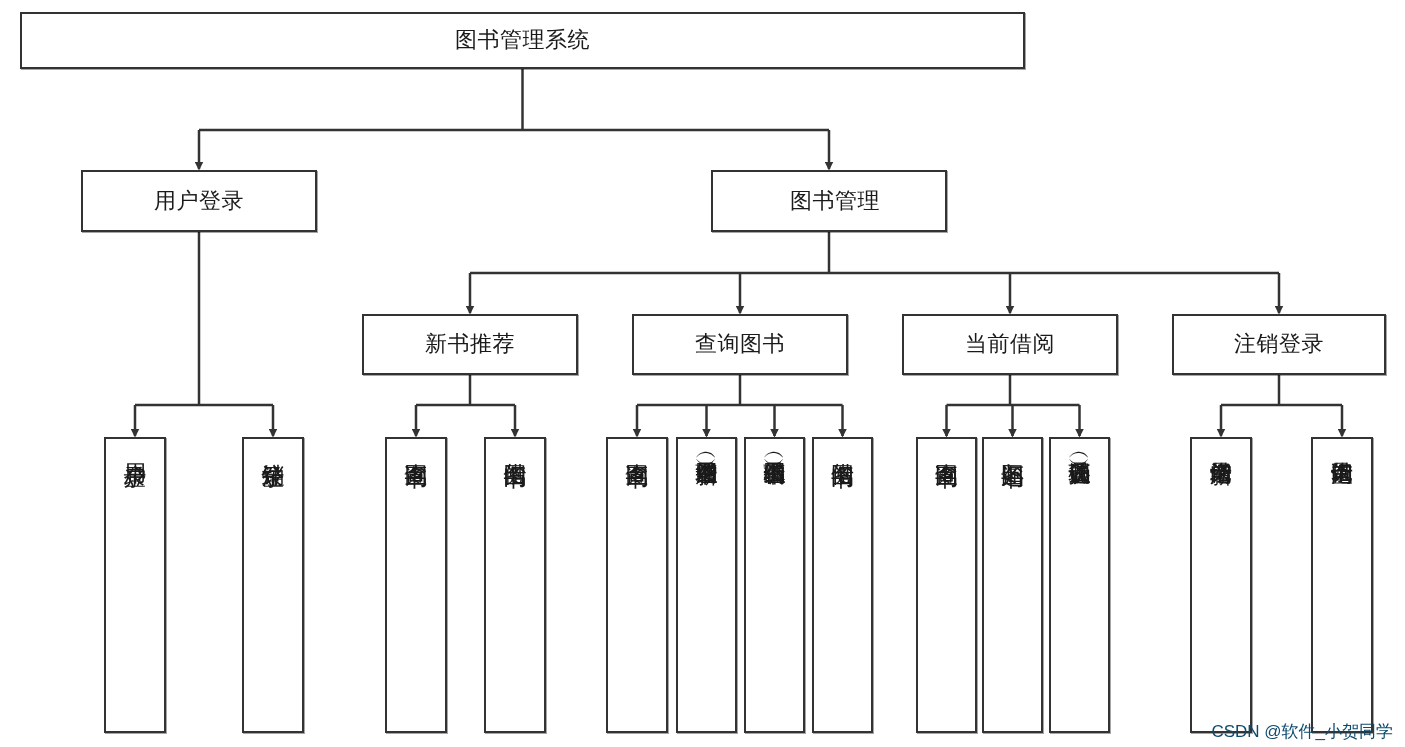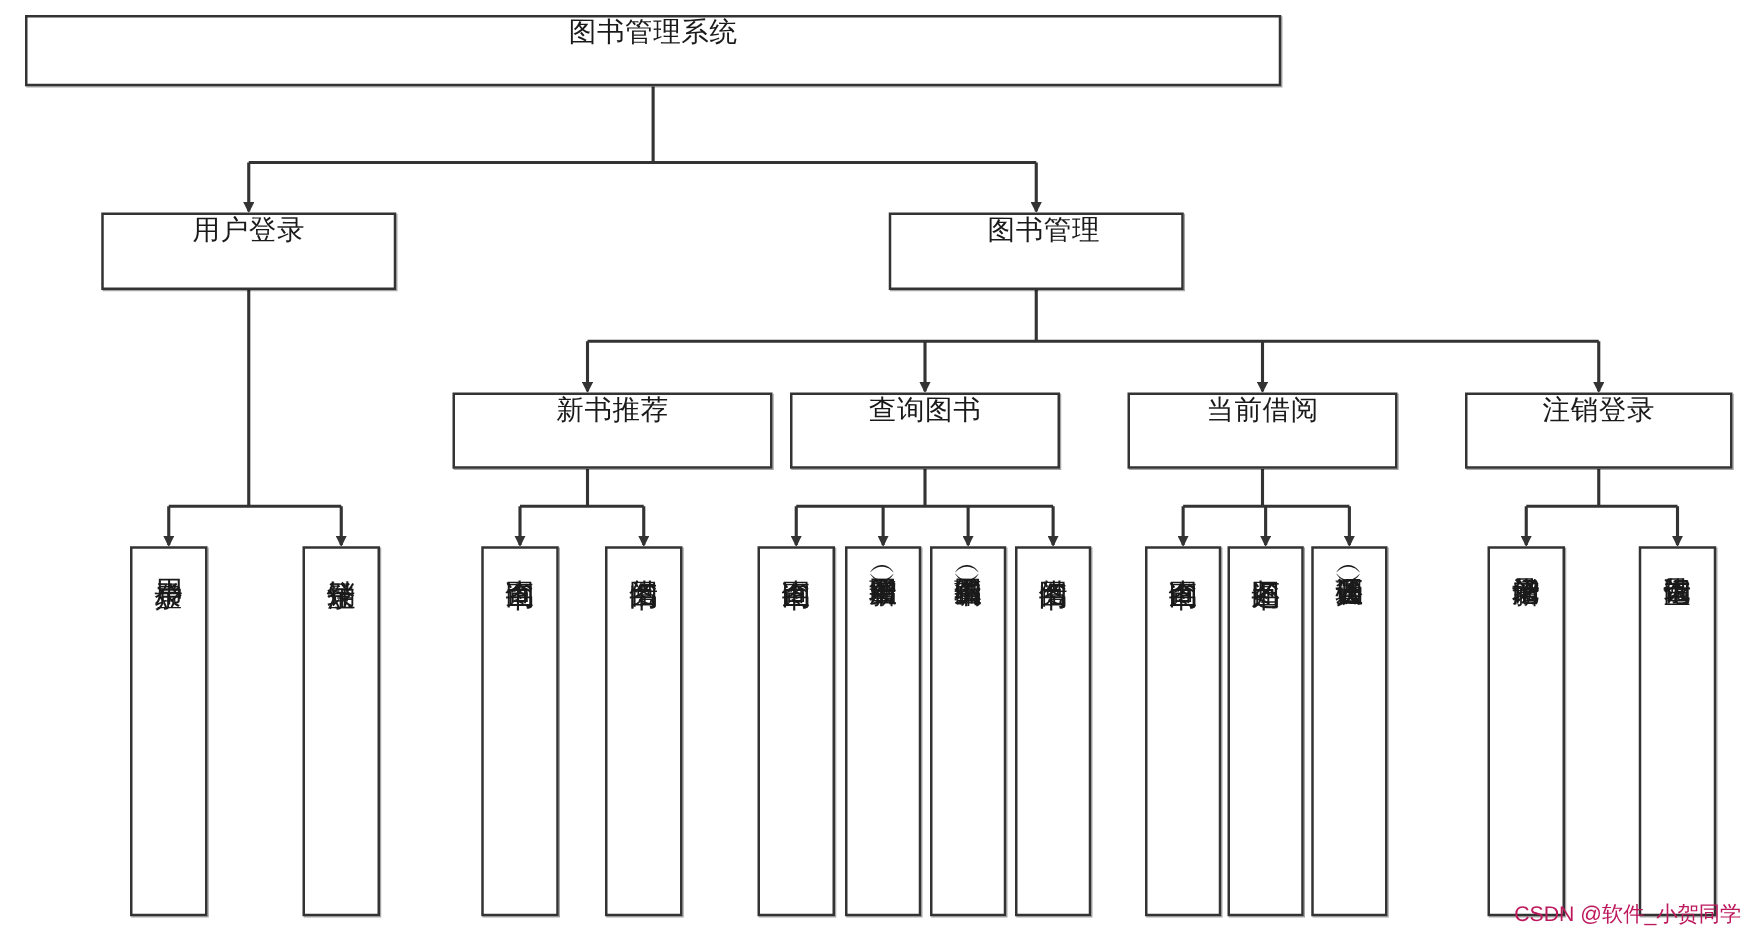--- a/index.html
+++ b/index.html
@@ -19,20 +19,21 @@
     width: 1405px;
     height: 747px;
   }
   .node {
     position: absolute;
     box-sizing: border-box;
     background: #ffffff;
     border: 2.5px solid #333333;
     box-shadow: 1px 1px 0 rgba(0,0,0,0.35);
     display: flex;
+    align-items: center;
     justify-content: center;
     color: #1a1a1a;
   }
   .node-label {
     display: block;
     text-align: center;
     letter-spacing: 0.5px;
   }
   .node.horizontal .node-label {
     writing-mode: horizontal-tb;
@@ -62,21 +63,21 @@
     top: 0;
     width: 1405px;
     height: 747px;
     pointer-events: none;
   }
   .watermark {
     position: absolute;
     right: 12px;
     bottom: 4px;
     font-size: 17px;
-    color: #be185d;
+    color: #0c4a6e;
     white-space: nowrap;
     font-family: "Liberation Sans", "DejaVu Sans", sans-serif;
   }
 </style>
 </head>
 <body>
 
 <div id="diagram-root">
   <svg id="connector-layer" viewBox="0 0 1405 747" width="1405" height="747" aria-hidden="true">
     <defs>
@@ -124,21 +125,21 @@
   <div id="node-layer">
       <div class="node horizontal long" style="left: 20px; top: 12px; width: 1005px; height: 57px;">
         <span class="node-label">图书管理系统</span>
       </div>
       <div class="node horizontal" style="left: 81px; top: 170px; width: 236px; height: 62px;">
         <span class="node-label">用户登录</span>
       </div>
       <div class="node horizontal" style="left: 711px; top: 170px; width: 236px; height: 62px; padding-left: 12px;">
         <span class="node-label">图书管理</span>
       </div>
-      <div class="node horizontal" style="left: 362px; top: 314px; width: 256px; height: 61px;">
+      <div class="node horizontal" style="left: 362px; top: 314px; width: 216px; height: 61px;">
         <span class="node-label">新书推荐</span>
       </div>
       <div class="node horizontal" style="left: 632px; top: 314px; width: 216px; height: 61px;">
         <span class="node-label">查询图书</span>
       </div>
       <div class="node horizontal" style="left: 902px; top: 314px; width: 216px; height: 61px;">
         <span class="node-label">当前借阅</span>
       </div>
       <div class="node horizontal" style="left: 1172px; top: 314px; width: 214px; height: 61px;">
         <span class="node-label">注销登录</span>

